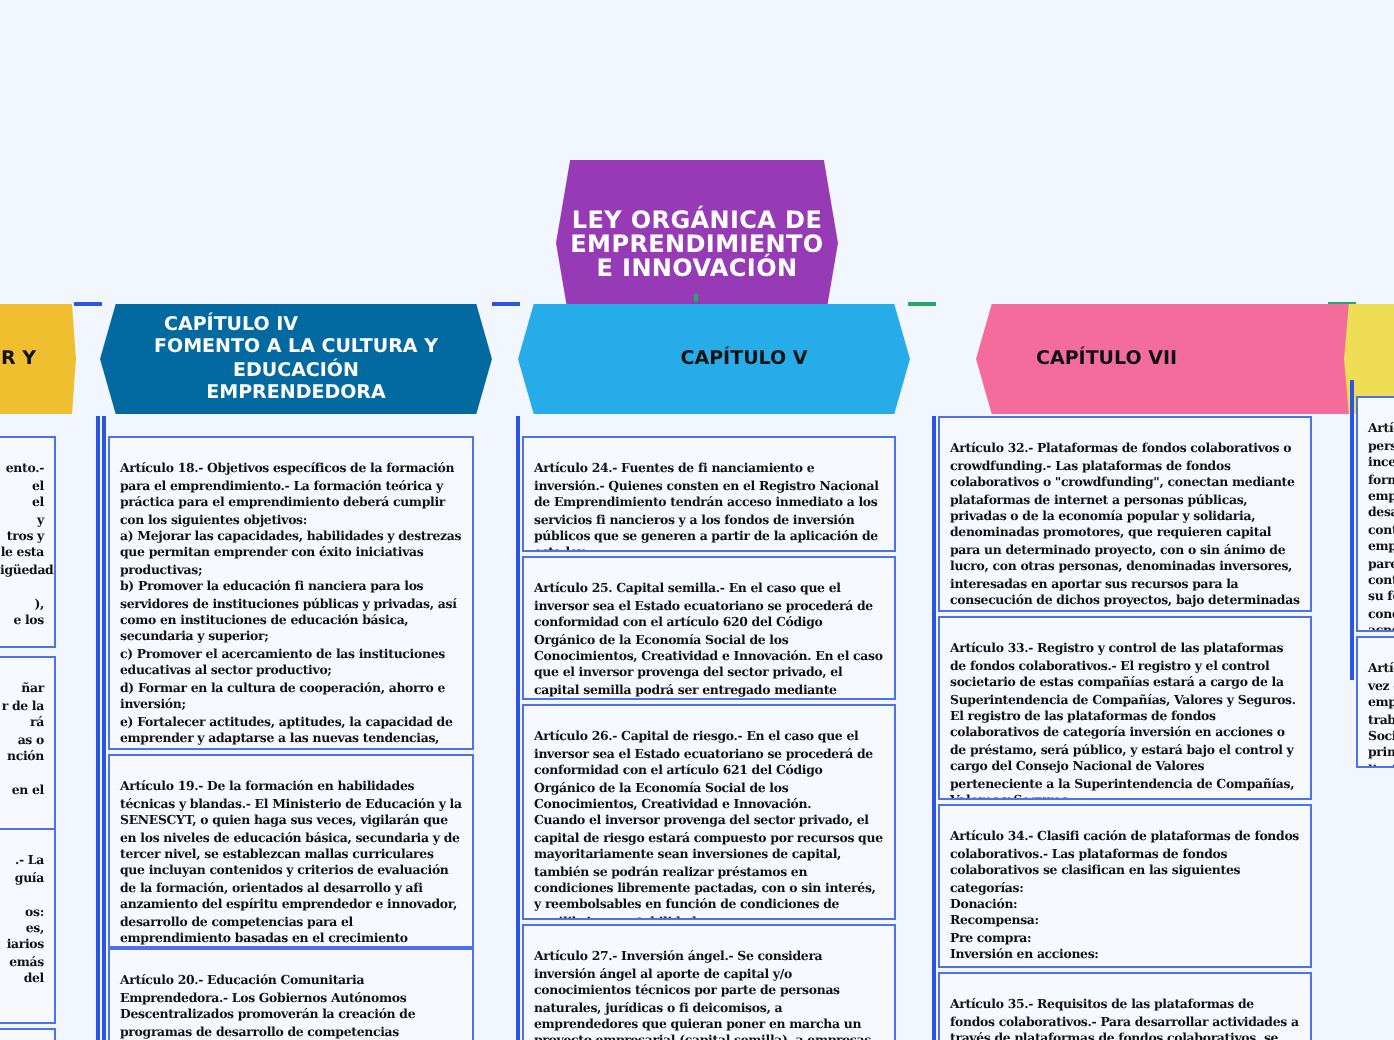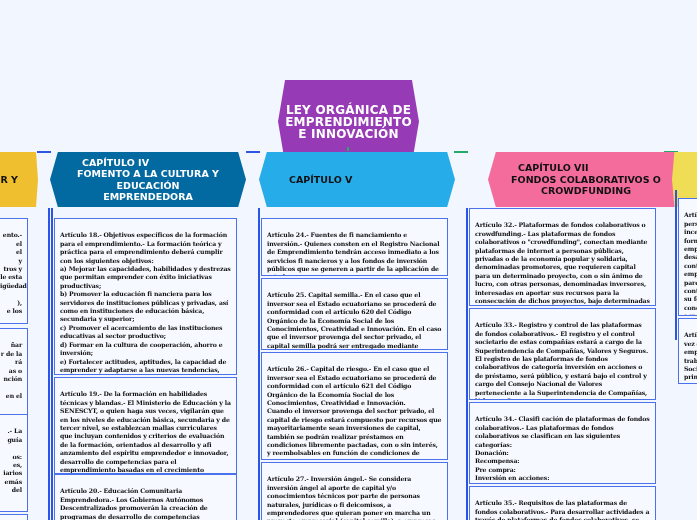--- a/index.html
+++ b/index.html
@@ -52,27 +52,25 @@
 </div>
 
 <div class="abs chapter" style="left:50px; width:196px; background:#0369a1; color:#fff;">
   <div class="l1" style="padding-left:32px;">CAPÍTULO IV</div>
   <div class="rest">FOMENTO A LA CULTURA Y
 EDUCACIÓN
 EMPRENDEDORA</div>
 </div>
 
 <div class="abs chapter" style="left:259px; width:196px; background:#27acea; color:#111;">
-  <div class="l1" style="padding-left:30px;">CAPÍTULO V</div>
+  <div class="l1" style="padding-left:30px;text-align:center;">CAPÍTULO V</div>
 </div>
 
 <div class="abs chapter" style="left:488px; width:196px; background:#f46c9c; color:#111;">
   <div class="l1" style="padding-left:30px;">CAPÍTULO VII</div>
-  <div class="rest">FONDOS COLABORATIVOS O
-CROWDFUNDING</div>
 </div>
 
 <div class="abs chapter" style="left:672px; width:60px; background:#eedd55; color:#111;">
   <div class="rest"></div>
 </div>
 
 <div class="abs vline" style="left:48px; top:208px; height:312px;"></div>
 <div class="abs vline" style="left:51px; top:208px; height:312px;"></div>
 <div class="abs vline" style="left:258px; top:208px; height:312px;"></div>
 <div class="abs vline" style="left:466px; top:208px; height:312px;"></div>

